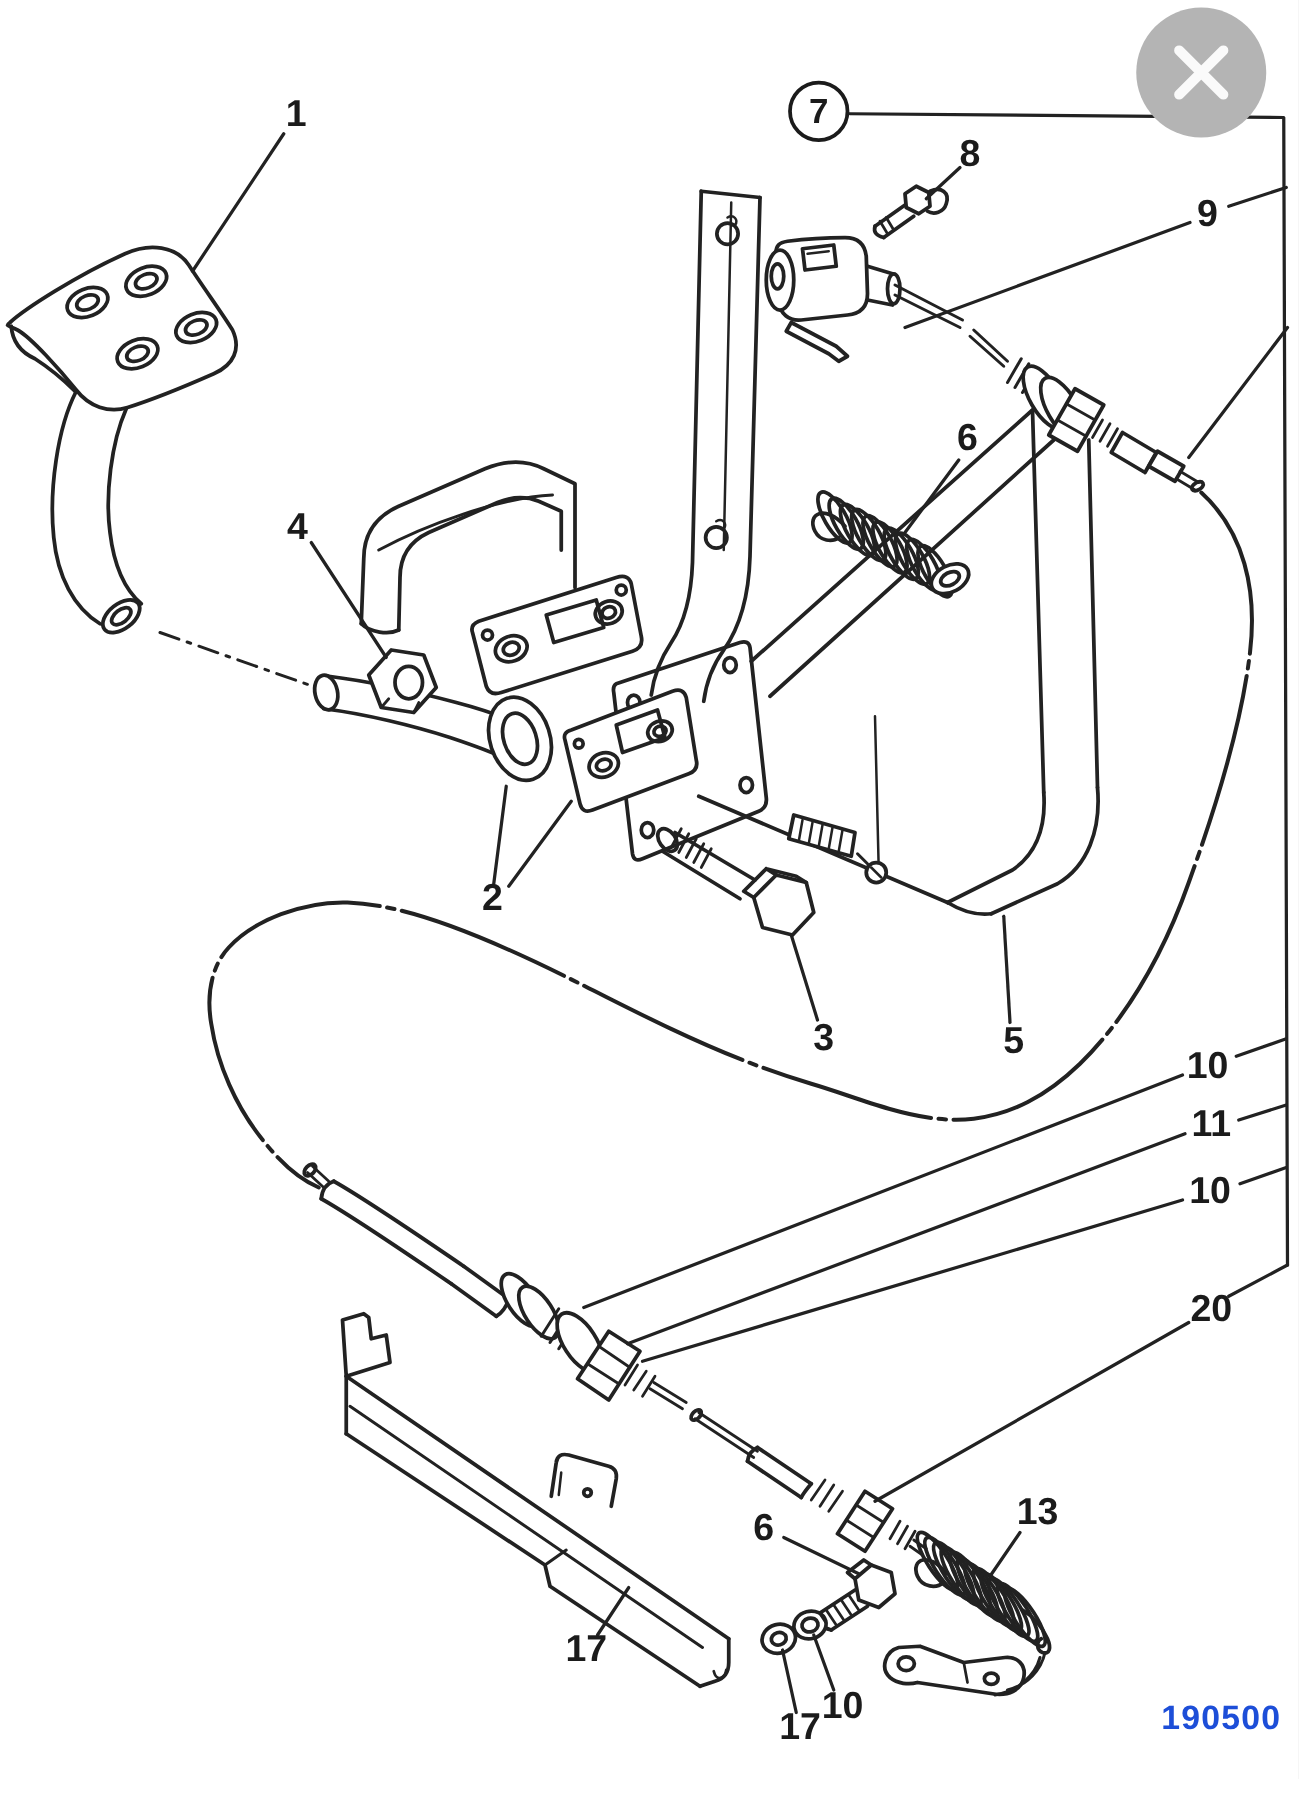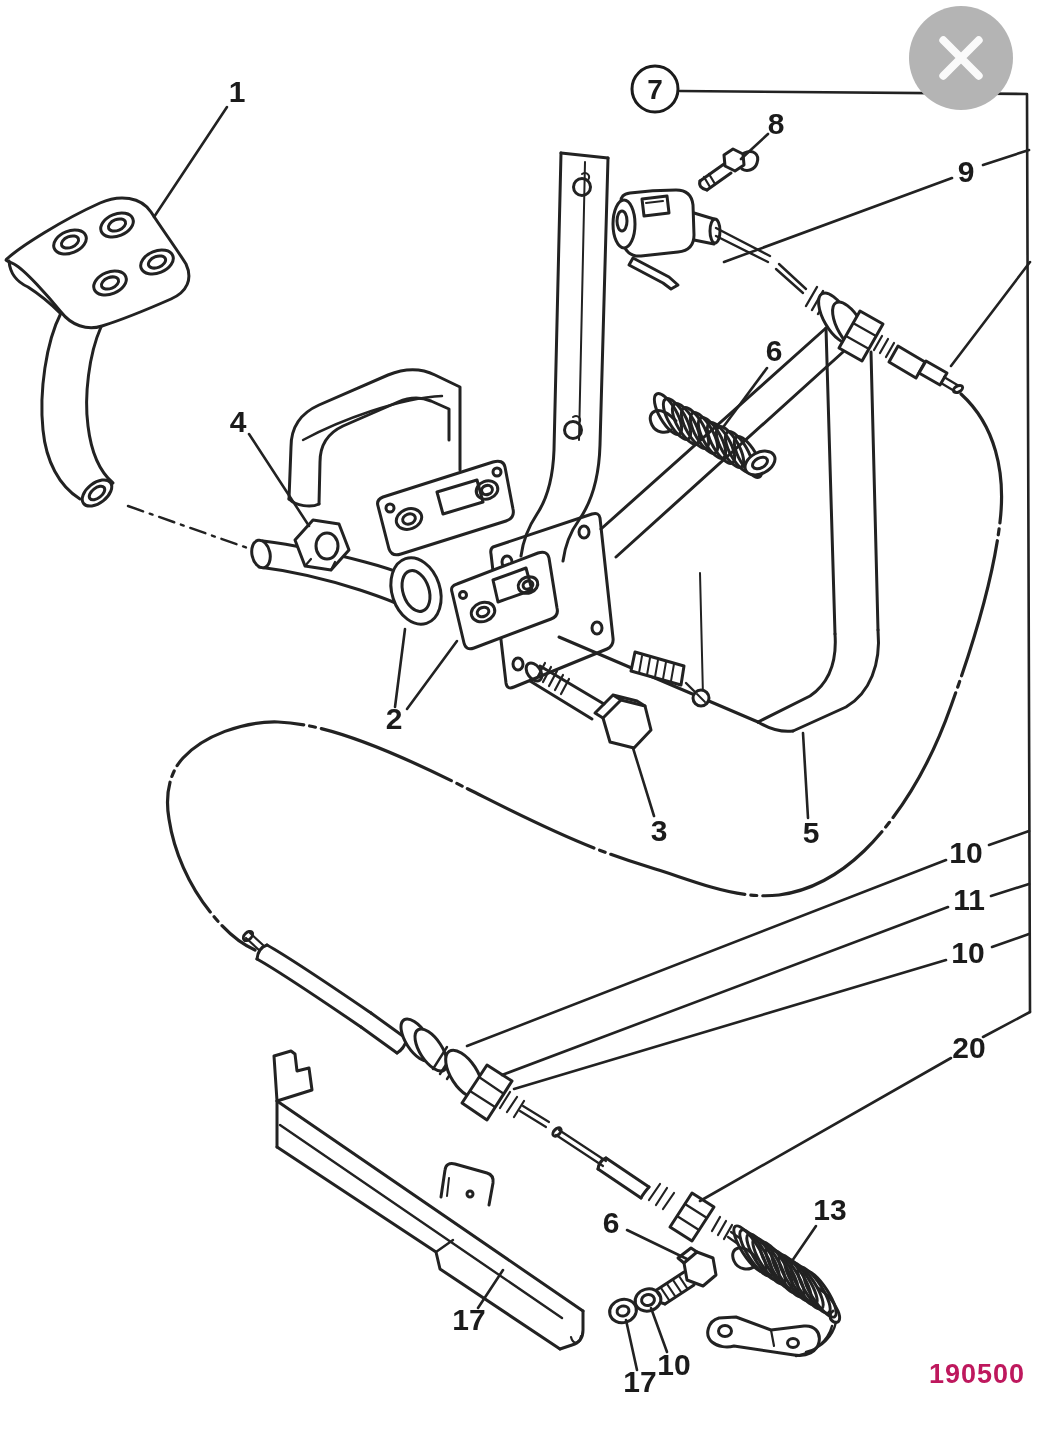--- a/index.html
+++ b/index.html
@@ -14,21 +14,21 @@
     font-family:"Liberation Sans",sans-serif;font-weight:bold;font-size:30px;color:#1b1b1b;
     white-space:nowrap;
   }
   .callout.circled{
     border:3px solid #1b1b1b;border-radius:50%;
     width:43px;height:43px;display:flex;align-items:center;justify-content:center;
     font-size:28px;background:#fff;
   }
   #drawing-number{
     position:absolute;left:929px;top:1359px;
-    font-weight:bold;font-size:27px;color:#be185d;letter-spacing:1px;
+    font-weight:bold;font-size:27px;color:#1d4ed8;letter-spacing:1px;
   }
   #close-btn{
     position:absolute;left:909px;top:6px;width:104px;height:104px;border-radius:50%;
     background:#b4b4b4;border:none;cursor:pointer;display:flex;align-items:center;justify-content:center;
   }
 </style>
 </head>
 <body>
 
 <div id="stage">

